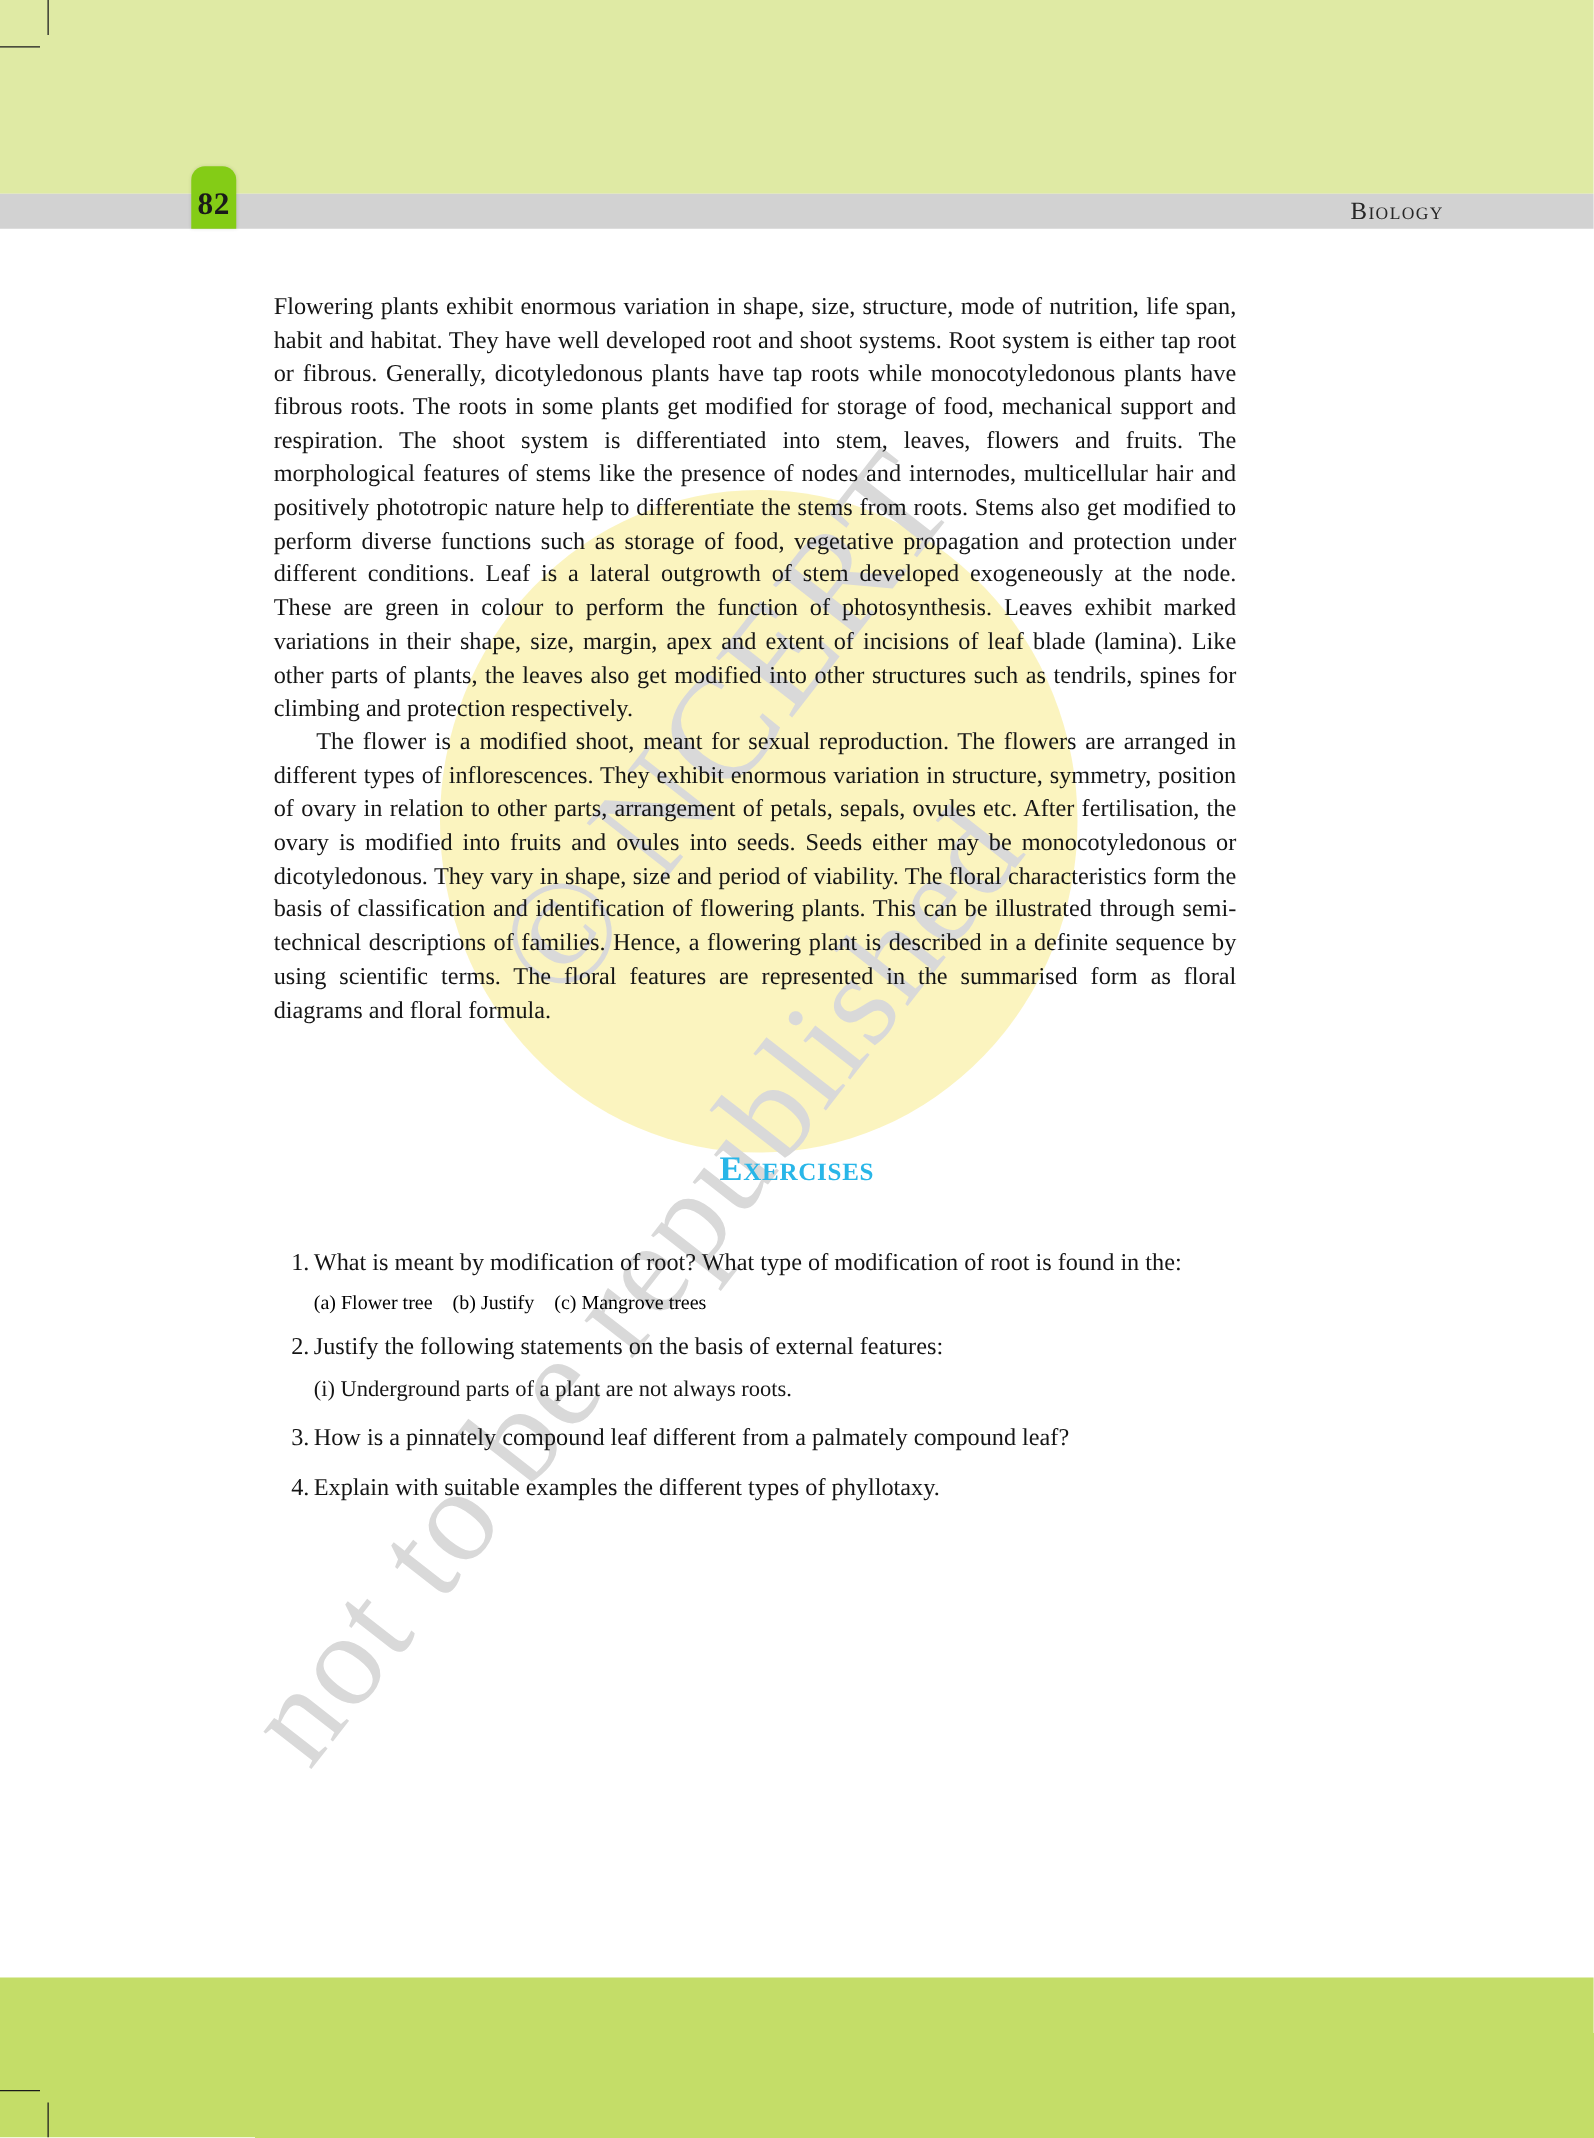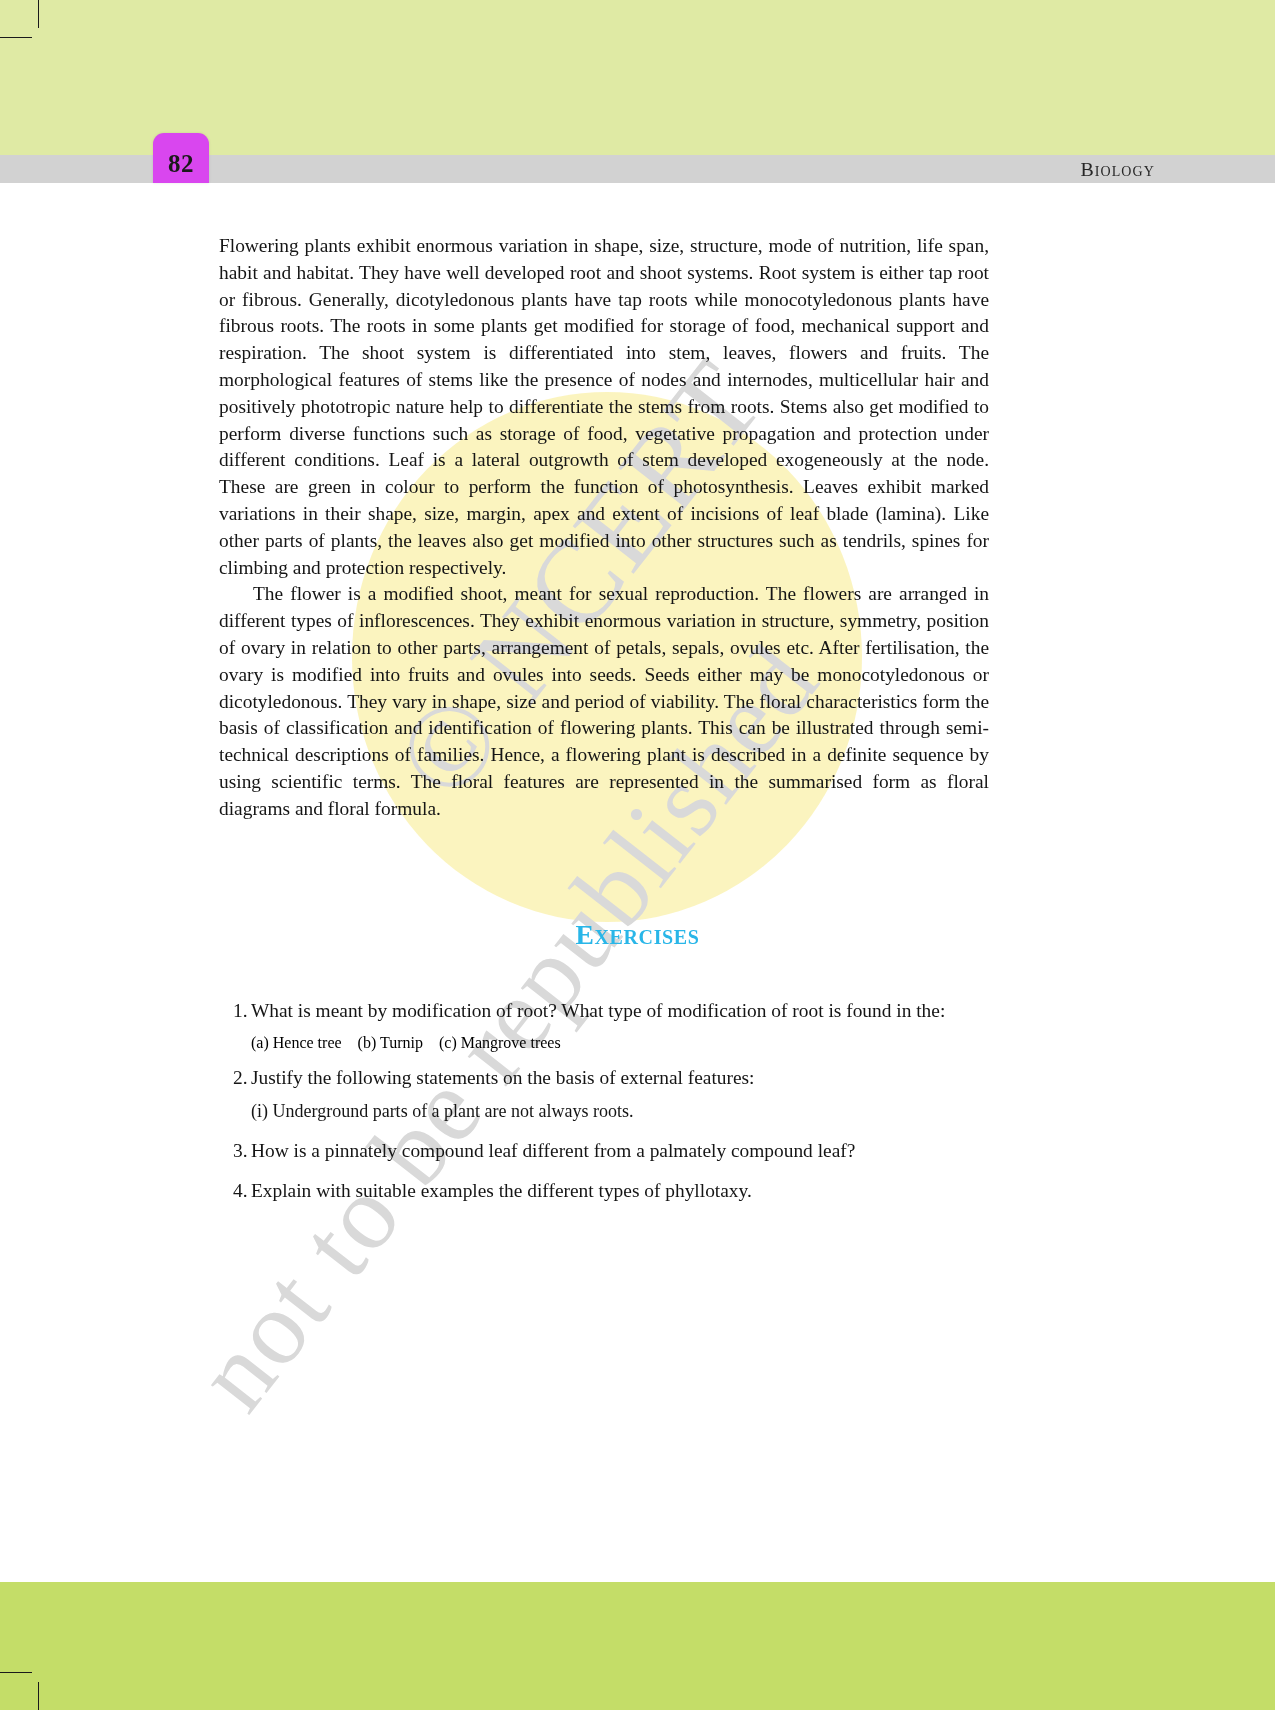--- a/index.html
+++ b/index.html
@@ -81,23 +81,23 @@
     width: 32px;
     height: 1px;
     background: #1a1a1a;
   }
 
   
   .page-number-tab {
     position: absolute;
     left: 153px;
     top: 133px;
-    width: 56px;
+    width: 36px;
     height: 50px;
-    background: #d946ef;
+    background: #84cc16;
     border-radius: 11px 11px 0 0;
     box-shadow: 0 0 3px rgba(0,0,0,0.10);
     display: flex;
     align-items: center;
     justify-content: center;
     z-index: 6;
   }
   .page-number-tab .num {
     font-family: "Liberation Serif", serif;
     font-weight: bold;
@@ -310,22 +310,22 @@
     <div class="exercises-wrap">
       <div class="section-heading" id="exercises-heading"><span class="smallcaps-first">E</span>XERCISES</div>
 
       <div class="exercise-list">
 
         <div class="exercise-item">
           <div class="exercise-num">1.</div>
           <div class="exercise-body">
             <div class="exercise-text">What is meant by modification of root? What type of modification of root is found in the:</div>
             <div class="sub-inline">
-              <span>(a) Hence tree</span>
-              <span>(b) Turnip</span>
+              <span>(a) Flower tree</span>
+              <span>(b) Justify</span>
               <span>(c) Mangrove trees</span>
             </div>
           </div>
         </div>
 
         <div class="exercise-item">
           <div class="exercise-num">2.</div>
           <div class="exercise-body">
             <div class="exercise-text">Justify the following statements on the basis of external features:</div>
             <div class="sub-list">

